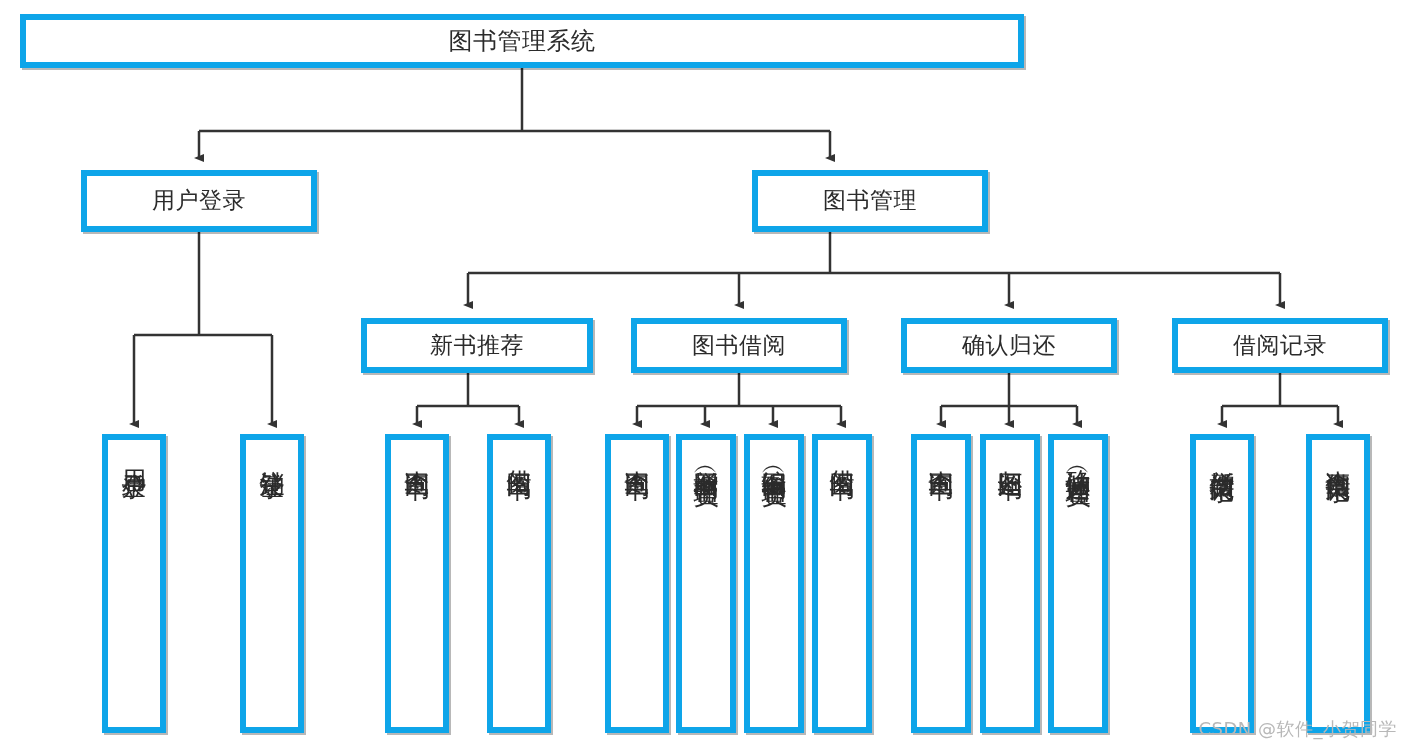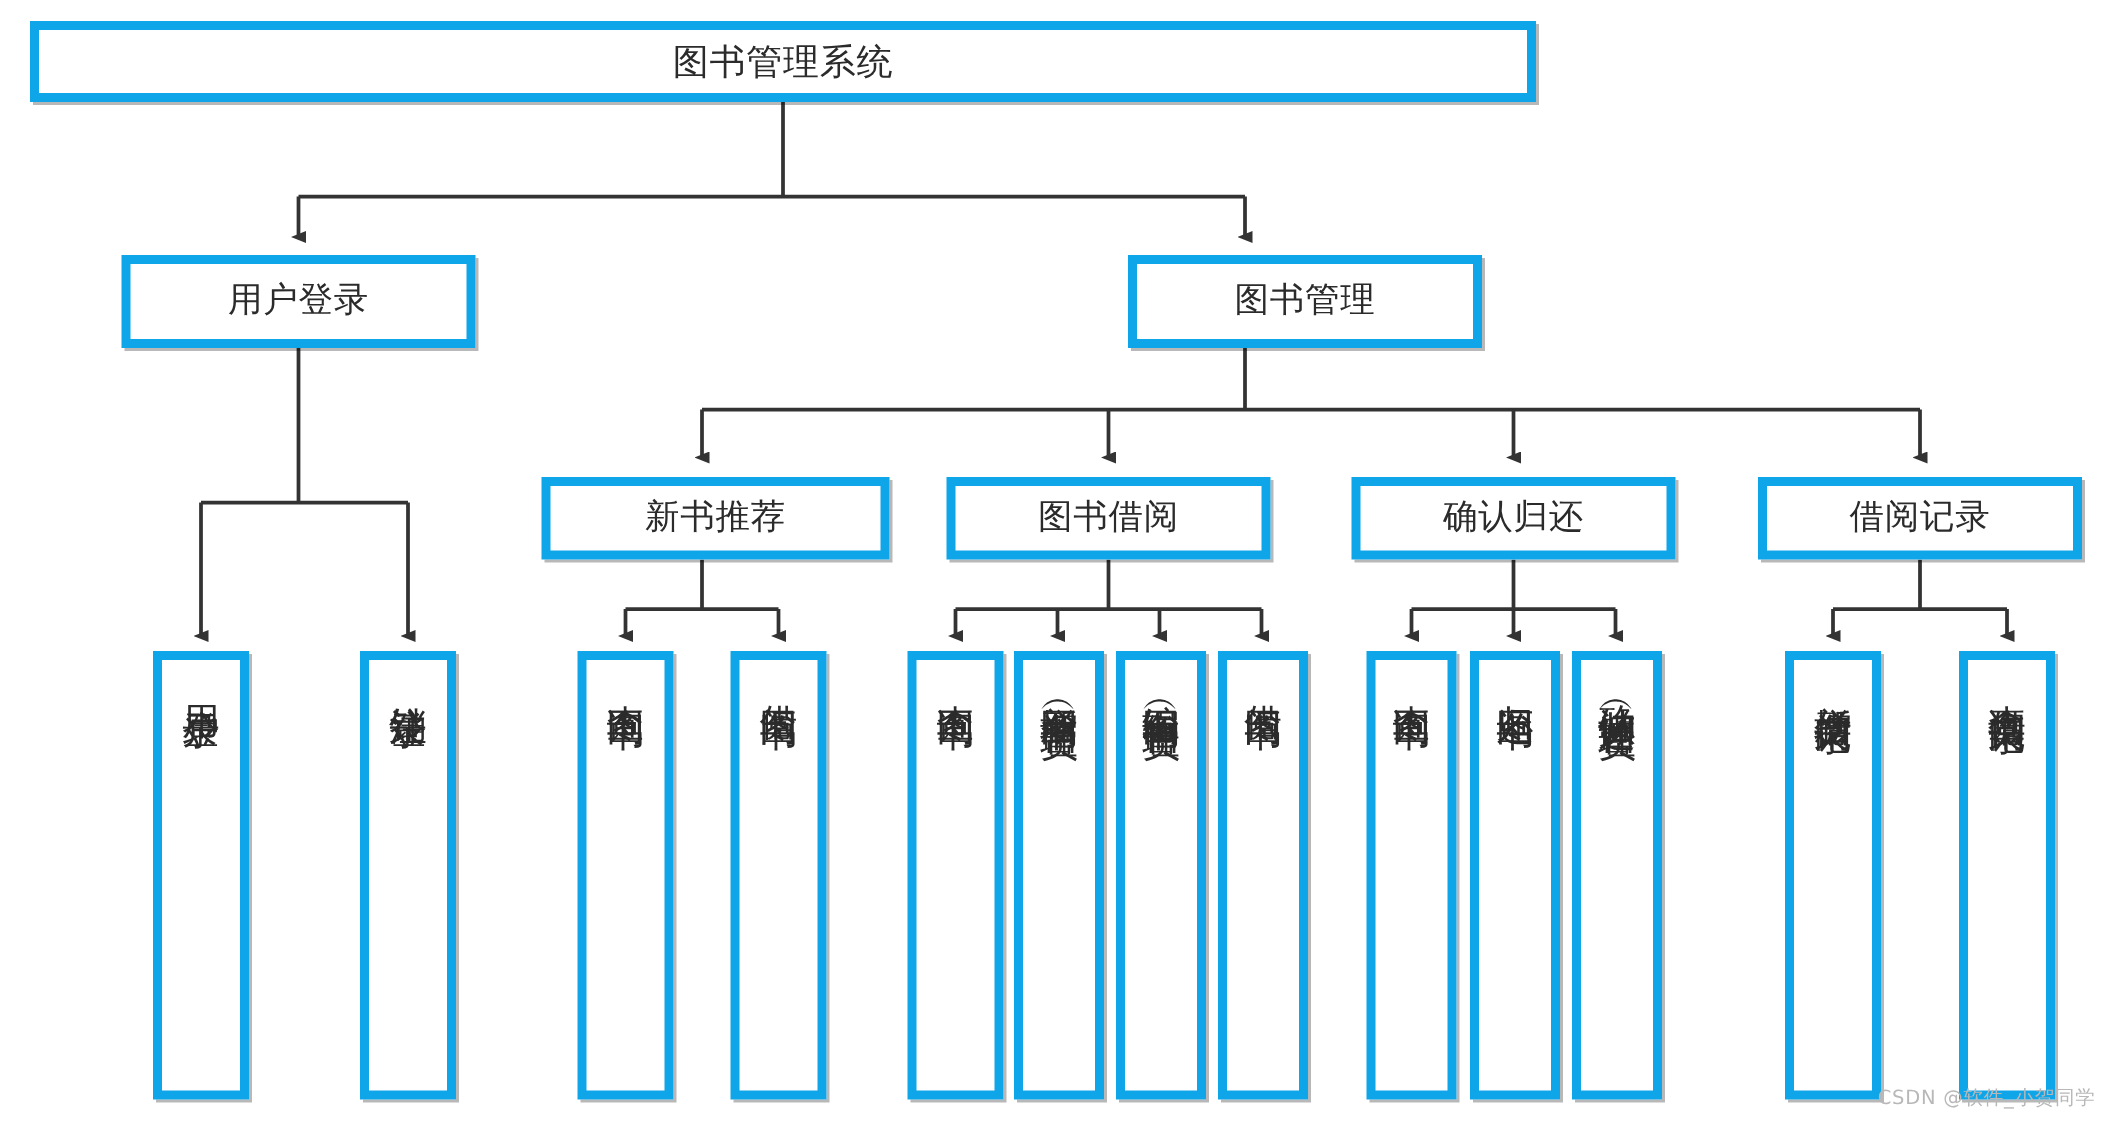--- a/index.html
+++ b/index.html
@@ -59,21 +59,21 @@
     font-size: 25px;
     line-height: 1.0;
     letter-spacing: 2px;
   }
   .node.root .label { font-size: 24px; }
 
   #watermark {
     position: absolute;
     right: 8px;
     bottom: 6px;
-    font-size: 13px;
+    font-size: 18px;
     color: #b8b8b8;
     letter-spacing: 0.5px;
     z-index: 5;
     white-space: nowrap;
   }
 </style>
 </head>
 <body>
 
 <div id="canvas">

